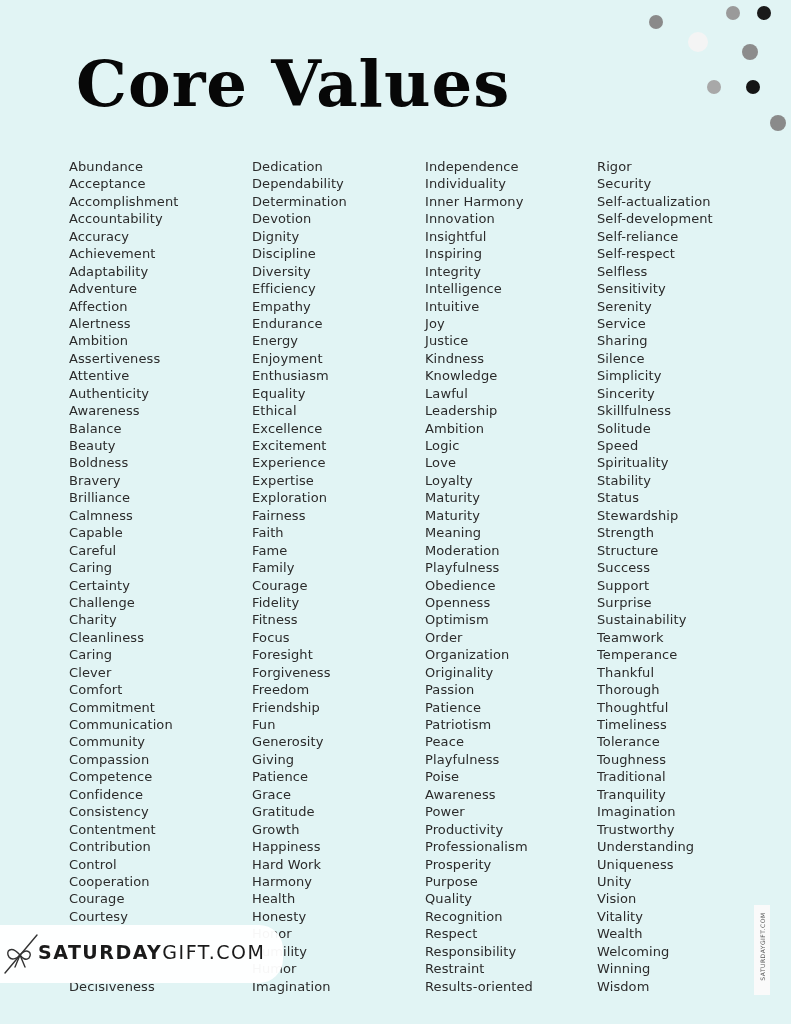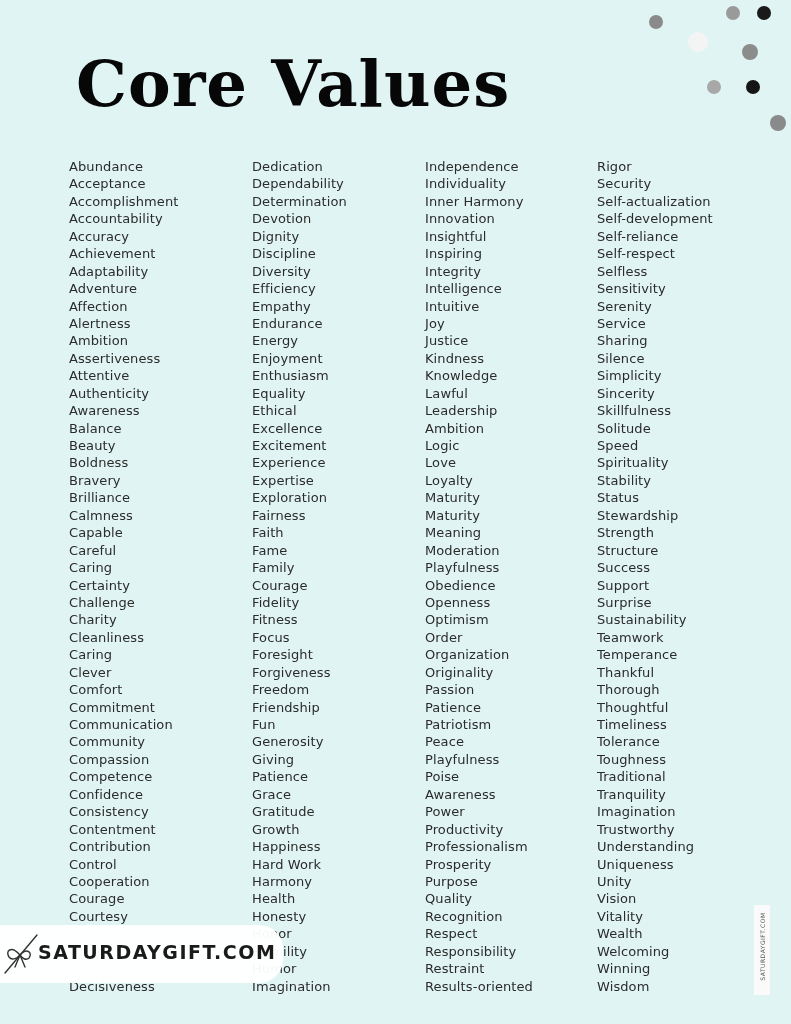--- a/index.html
+++ b/index.html
@@ -26,21 +26,21 @@
     background:rgba(255,255,255,0.96);
     border-radius:0 24px 24px 0;
     display:flex; align-items:center;
   }
   .wm-icon { position:absolute; left:3px; top:6px; }
   .wm-text {
     position:absolute; left:38px; top:16px;
     font-size:19px; letter-spacing:1.5px; color:#1a1a1a; white-space:nowrap;
   }
   .wm-bold { font-weight:bold;text-align:center; }
-  .wm-light { font-weight:bold; }
+  .wm-light { font-weight:normal; }
   .side-mark {
     position:absolute; left:754px; top:905px; width:16px; height:90px;
     background:#fafafa;
   }
   .side-mark span {
     position:absolute; left:-36px; top:38px; width:88px;
     transform:rotate(-90deg); font-size:6px; letter-spacing:0.5px;
     color:#555; text-align:center; white-space:nowrap;
   }
 </style>

